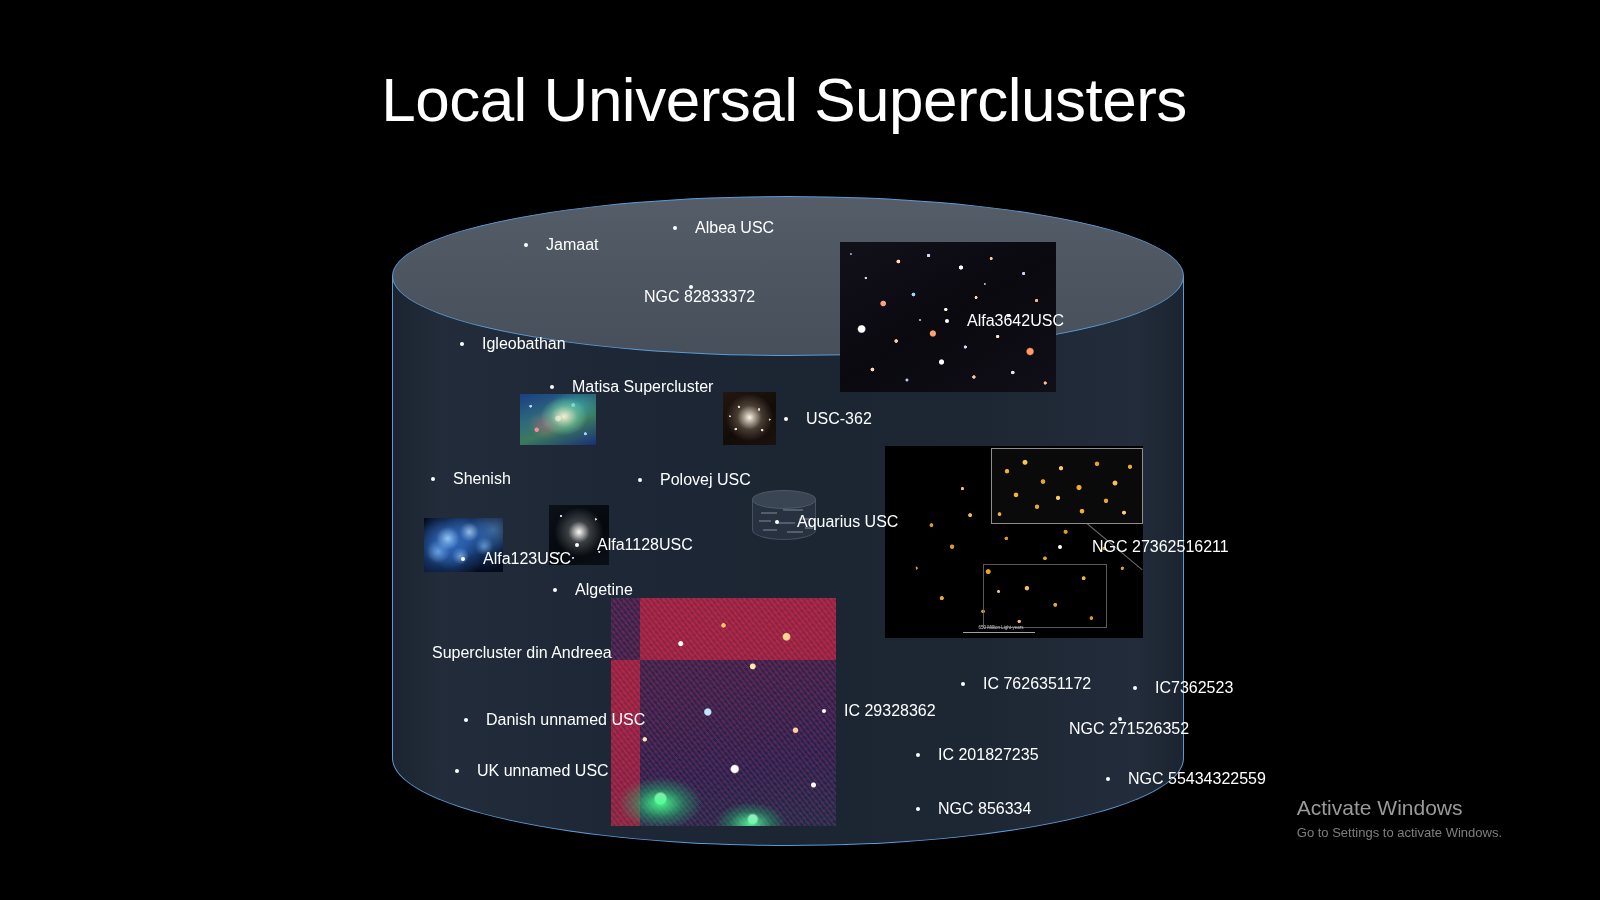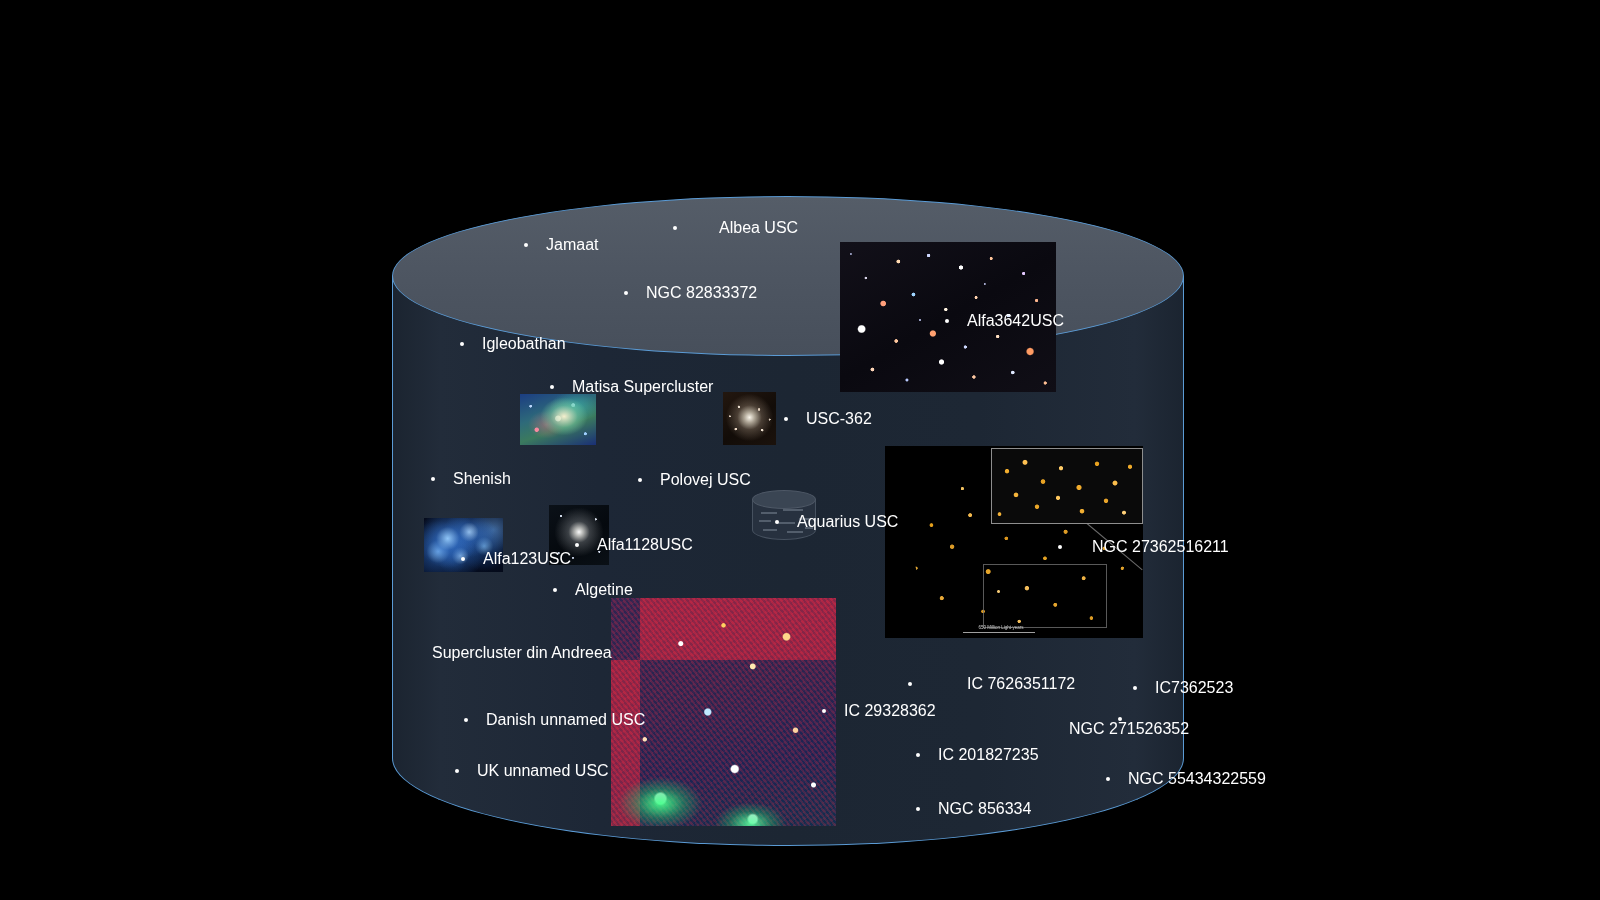--- a/index.html
+++ b/index.html
@@ -345,20 +345,21 @@
     margin-top: 5px;
     font-family: "Liberation Sans", sans-serif;
     white-space: nowrap;
   }
 </style>
 </head>
 <body>
 
 <div id="slide">
 
+  <div id="title">Local Universal Superclusters</div>
 
   <div id="cylinder">
     <div id="cyl-body"></div>
     <div id="cyl-top"></div>
   </div>
 
   <div class="pic" id="pic-deepfield"></div>
   <div class="pic" id="pic-matisa"></div>
   <div class="pic" id="pic-globular"></div>
   <div class="pic" id="pic-pleiades"></div>
@@ -381,31 +382,31 @@
       <div class="tick" style="left:6px;  top:20px; width:12px;"></div>
       <div class="tick" style="left:24px; top:22px; width:18px;"></div>
       <div class="tick" style="left:46px; top:18px; width:12px;"></div>
       <div class="tick" style="left:10px; top:29px; width:14px;"></div>
       <div class="tick" style="left:34px; top:31px; width:16px;"></div>
       <div class="tick" style="left:52px; top:27px; width:8px;"></div>
     </div>
     <div class="db-top"></div>
   </div>
 
-  <div class="node" style="left:673px; top:220px;gap:24px;">
+  <div class="node" style="left:673px; top:220px;">
     <span class="bullet"></span>
     <span class="txt">Albea USC</span>
   </div>
 
   <div class="node" style="left:524px; top:237px;">
     <span class="bullet"></span>
     <span class="txt">Jamaat</span>
   </div>
 
-  <div class="node" style="left:624px; top:285px;">
+  <div class="node" style="left:644px; top:285px;flex-direction:column;">
     <span class="bullet"></span>
     <span class="txt">NGC 82833372</span>
   </div>
 
   <div class="node" style="left:460px; top:292px;margin-top:44px;">
     <span class="bullet"></span>
     <span class="txt">Igleobathan</span>
   </div>
 
   <div class="node" style="left:945px; top:313px;">
@@ -456,21 +457,21 @@
   <div class="node" style="left:553px; top:582px;">
     <span class="bullet"></span>
     <span class="txt">Algetine</span>
   </div>
 
   <div class="node nobullet" style="left:432px; top:645px;">
 
     <span class="txt">Supercluster din Andreea</span>
   </div>
 
-  <div class="node" style="left:908px; top:676px;gap:37px;">
+  <div class="node" style="left:961px; top:676px;">
     <span class="bullet"></span>
     <span class="txt">IC 7626351172</span>
   </div>
 
   <div class="node" style="left:1133px; top:680px;">
     <span class="bullet"></span>
     <span class="txt">IC7362523</span>
   </div>
 
   <div class="node" style="left:464px; top:712px;">
@@ -501,14 +502,18 @@
   <div class="node" style="left:1106px; top:771px;">
     <span class="bullet"></span>
     <span class="txt">NGC 55434322559</span>
   </div>
 
   <div class="node" style="left:916px; top:801px;">
     <span class="bullet"></span>
     <span class="txt">NGC 856334</span>
   </div>
 
+  <div id="watermark">
+    <div id="wm-title">Activate Windows</div>
+    <div id="wm-sub">Go to Settings to activate Windows.</div>
+  </div>
 
 </div>
 
 </body></html>

